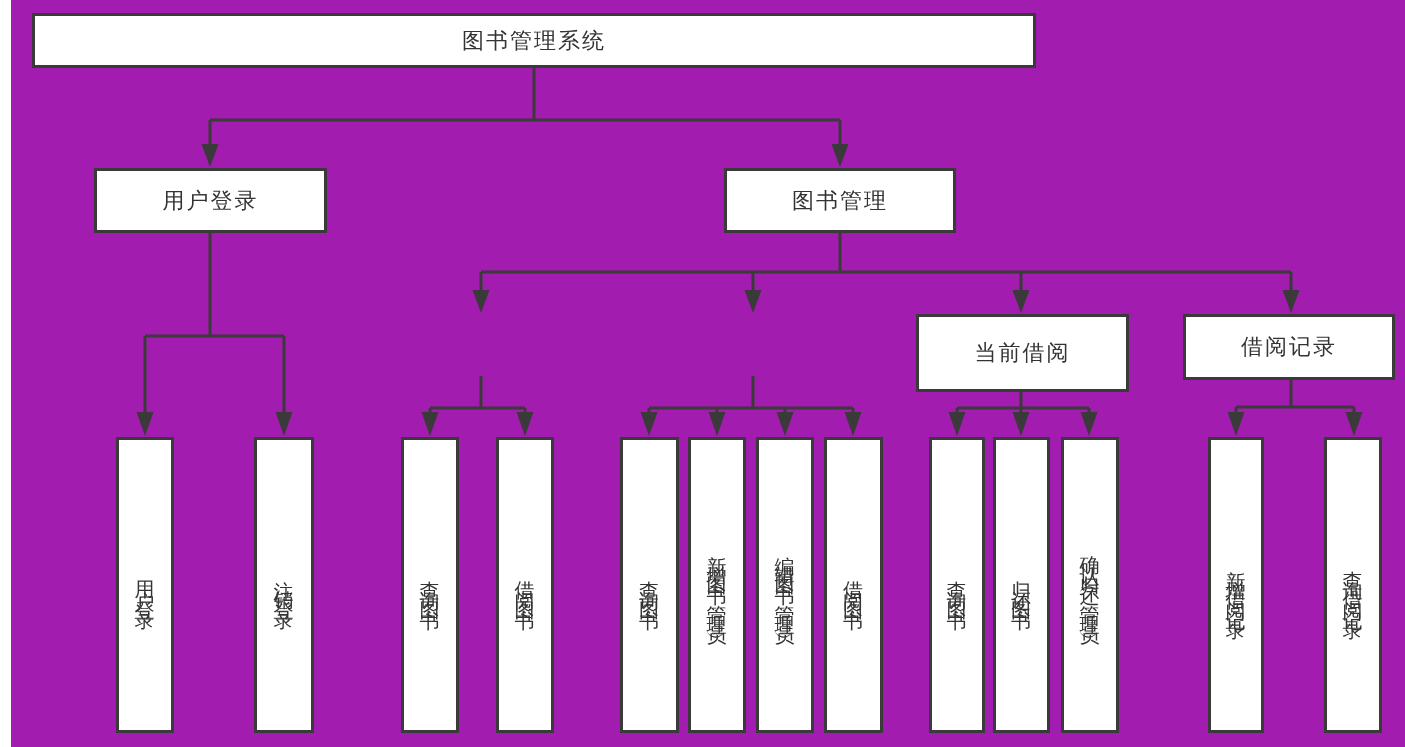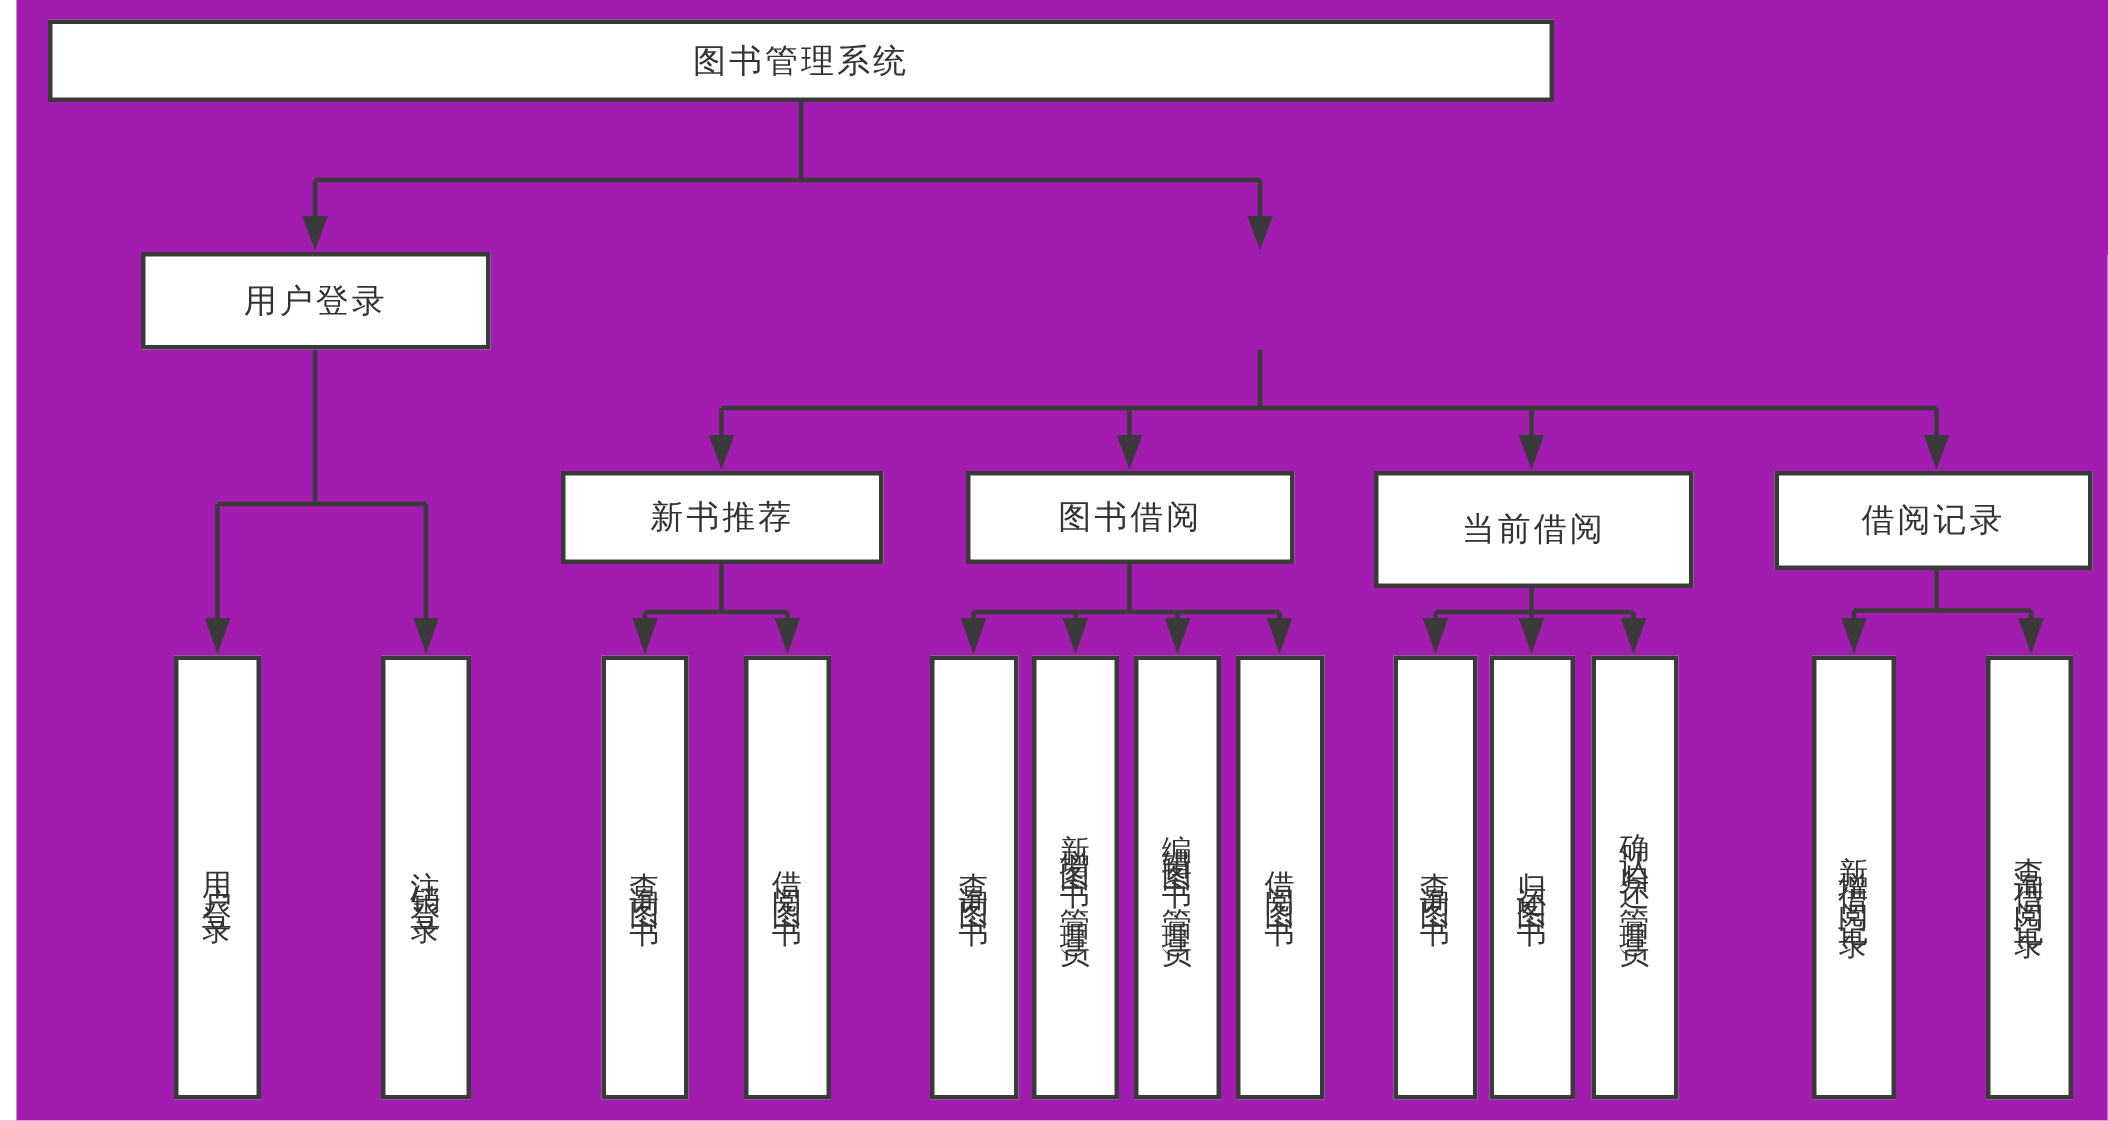--- a/index.html
+++ b/index.html
@@ -95,23 +95,22 @@
     <polygon points="1069.5,412 1086.5,412 1078,436"></polygon>
 
     <path d="M1280,376 V407 M1225,407 H1343 M1225,407 V413 M1343,407 V413"></path>
     <polygon points="1216.5,412 1233.5,412 1225,436"></polygon>
     <polygon points="1334.5,412 1351.5,412 1343,436"></polygon>
   </svg>
 
   <div class="node hbox" style="left:21px;top:13px;width:1004px;height:55px;">图书管理系统</div>
 
   <div class="node hbox" style="left:83px;top:168px;width:233px;height:65px;">用户登录</div>
+  <div class="node hbox" style="left:713px;top:168px;width:232px;height:65px;">图书管理</div>
 
-  <div class="node hbox" style="left:363px;top:314px;width:215px;height:62px;">新书推荐</div>
-  <div class="node hbox" style="left:633px;top:314px;width:219px;height:62px;">图书借阅</div>
   <div class="node hbox" style="left:905px;top:314px;width:213px;height:78px;">当前借阅</div>
   <div class="node hbox" style="left:1172px;top:314px;width:212px;height:66px;">借阅记录</div>
 
   <div class="node vbox" style="left:105px;top:437px;width:58px;height:296px;">用户登录</div>
   <div class="node vbox" style="left:243px;top:437px;width:60px;height:296px;">注销登录</div>
 
   <div class="node vbox" style="left:390px;top:437px;width:58px;height:296px;">查询图书</div>
   <div class="node vbox" style="left:485px;top:437px;width:58px;height:296px;">借阅图书</div>
 
   <div class="node vbox" style="left:609px;top:437px;width:59px;height:296px;">查询图书</div>

